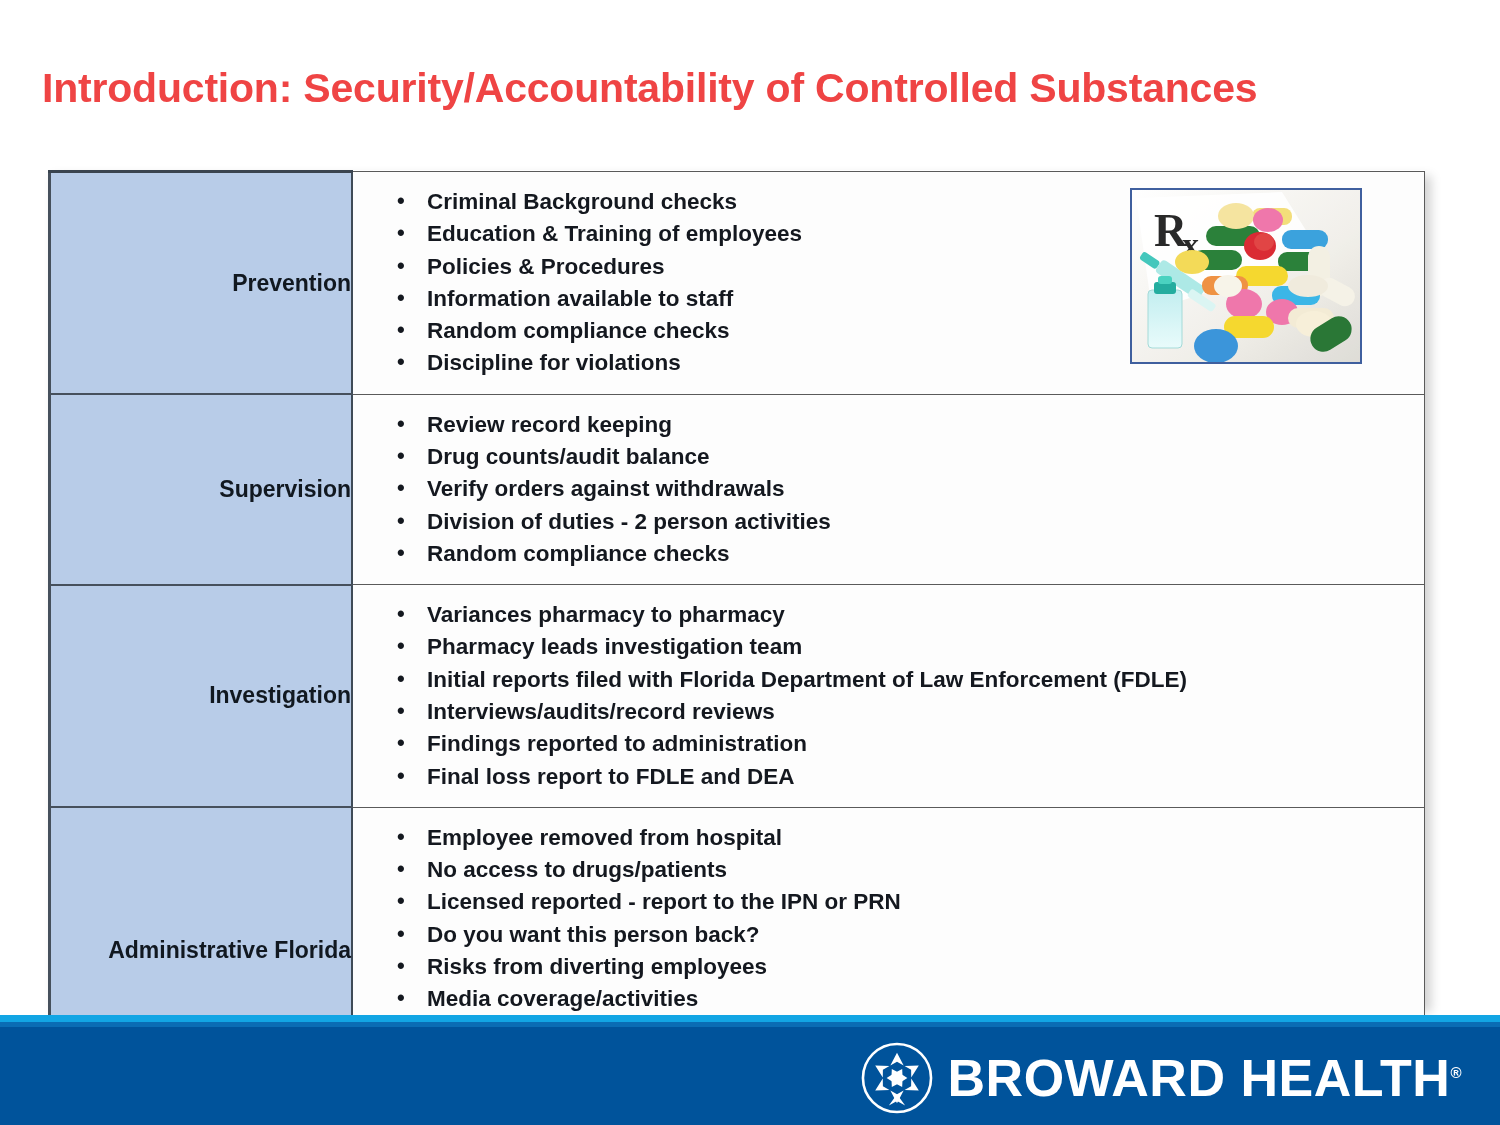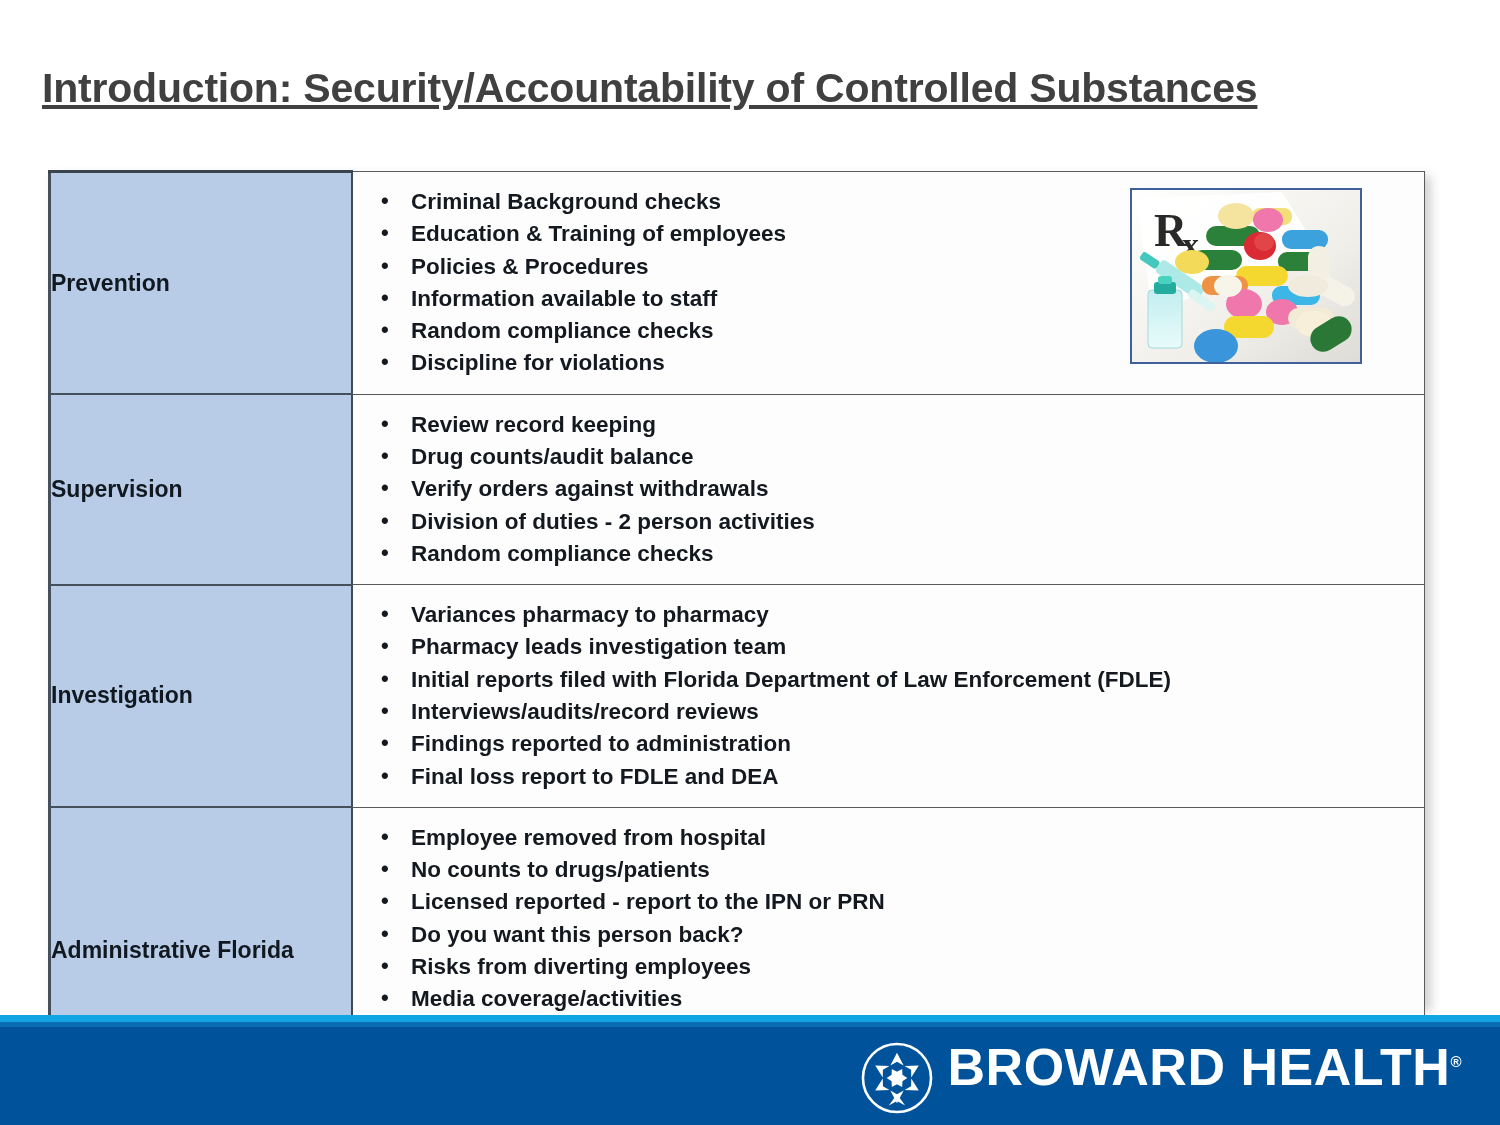--- a/index.html
+++ b/index.html
@@ -18,25 +18,24 @@
   }
 
   
   .slide-title {
     position: absolute;
     left: 42px;
     top: 66px;
     width: 1400px;
     font-size: 41px;
     font-weight: bold;
-    color: #404040;
+    color: #ef4444;
     letter-spacing: -0.2px;
     line-height: 1.1;
     white-space: nowrap;
-    text-decoration: underline;
   }
 
   
   .table-wrap {
     position: absolute;
     left: 48px;
     top: 170px;
     width: 1377px;
     height: 836px;
     box-shadow: 6px 6px 10px rgba(0,0,0,0.18);
@@ -49,35 +48,35 @@
     table-layout: fixed;
   }
   .matrix td {
     vertical-align: middle;
     border: 1px solid #5a5a5a;
     padding: 0;
   }
   .matrix tr td.cat-cell {
     width: 300px;
     background: #B8CCE8;
-    text-align: left;
+    text-align: right;
     font-size: 23px;
     font-weight: bold;
     color: #111820;
     border-right: 2px solid #3f4b57;
     border-left: 3px solid #46505c;
     border-top: 2px solid #46505c;
     border-bottom: 2px solid #46505c;
   }
   .matrix tr:first-child td.cat-cell { border-top: 3px solid #3a444f; }
   .matrix tr:last-child td.cat-cell { border-bottom: 3px solid #3a444f; }
 
   .matrix td.list-cell {
     background: #fdfdfd;
-    padding: 14px 0 14px 0;
+    padding: 14px 0 14px 16px;
     position: relative;
   }
 
   
   ul.bullets {
     list-style: none;
     margin: 0;
     padding: 0 0 0 14px;
   }
   ul.bullets li {
@@ -134,20 +133,21 @@
     top: 7px;
     width: 1500px;
     height: 5px;
     background: #0A6CB4;
   }
   .logo-group {
     position: absolute;
     right: 38px;
     top: 26px;
     display: flex;
+    align-items: center;
     gap: 14px;
   }
   .logo-mark { width: 74px; height: 74px; flex: none; }
   .logo-mark svg { display: block; width: 100%; height: 100%; }
   .logo-text {
     font-size: 52px;
     font-weight: bold;
     color: #ffffff;
     letter-spacing: 0.5px;
     line-height: 1;
@@ -280,21 +280,21 @@
         </td>
       </tr>
 
       <tr>
         <td class="cat-cell">
           <span>Administrative Florida</span>
         </td>
         <td class="list-cell">
           <ul class="bullets">
             <li>Employee removed from hospital</li>
-            <li>No counts to drugs/patients</li>
+            <li>No access to drugs/patients</li>
             <li>Licensed reported - report to the IPN or PRN</li>
             <li>Do you want this person back?</li>
             <li>Risks from diverting employees</li>
             <li>Media coverage/activities</li>
             <li>Amending false billing</li>
             <li>Employee reimburses hospital for cost of hospital investigation.</li>
           </ul>
         </td>
       </tr>
 

